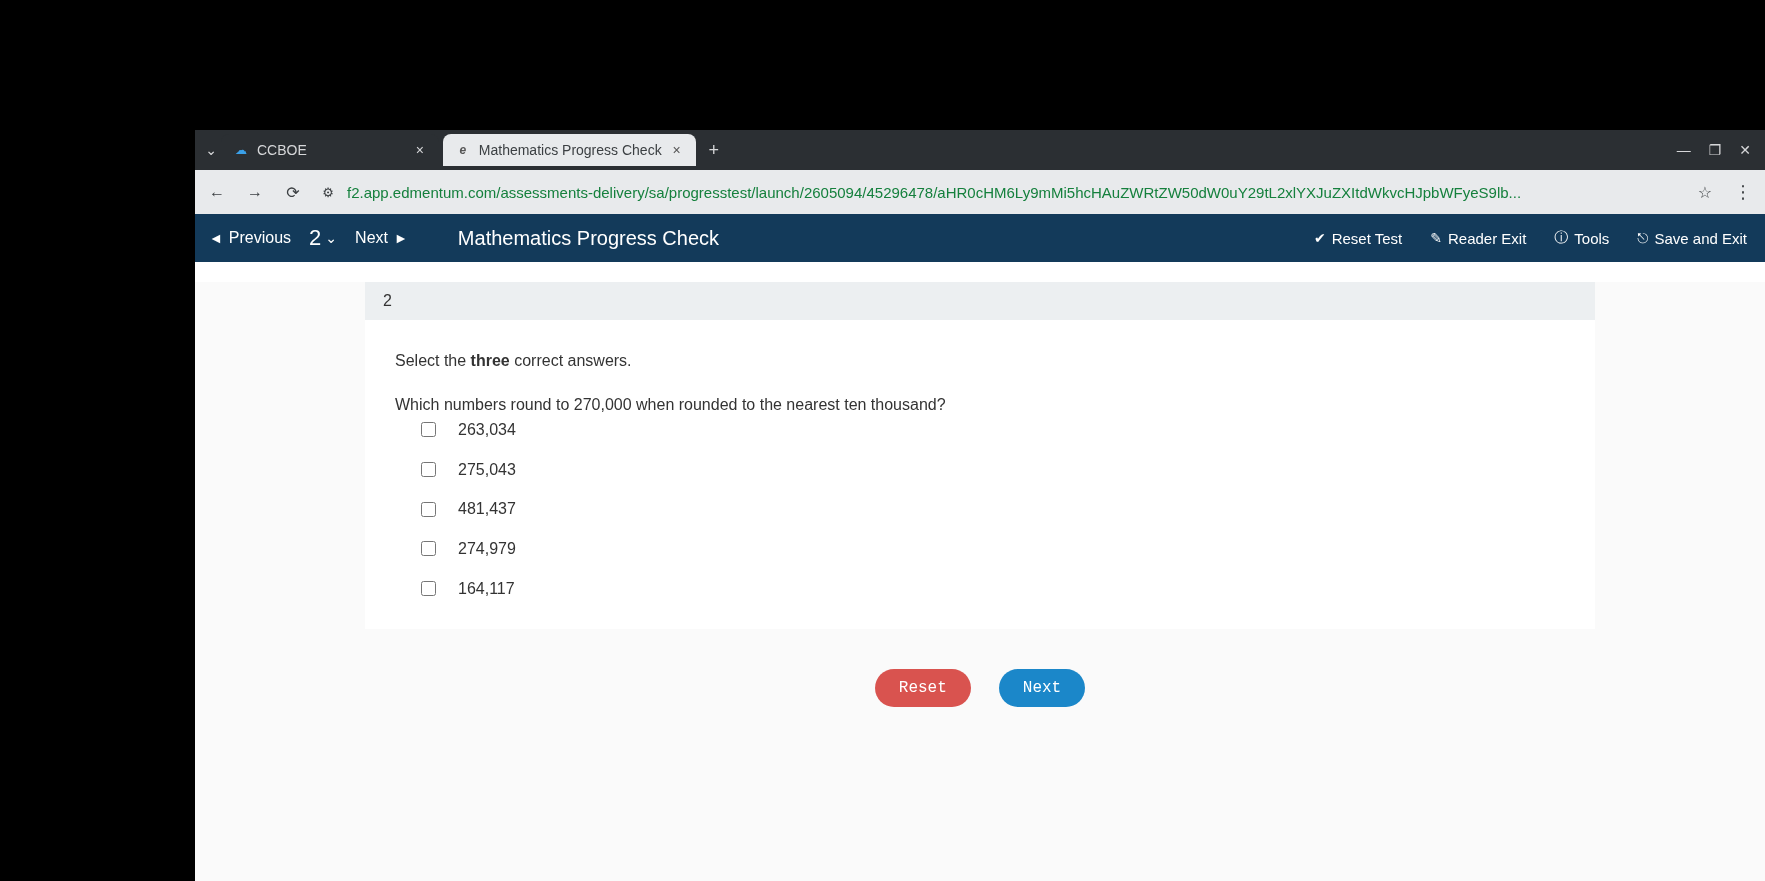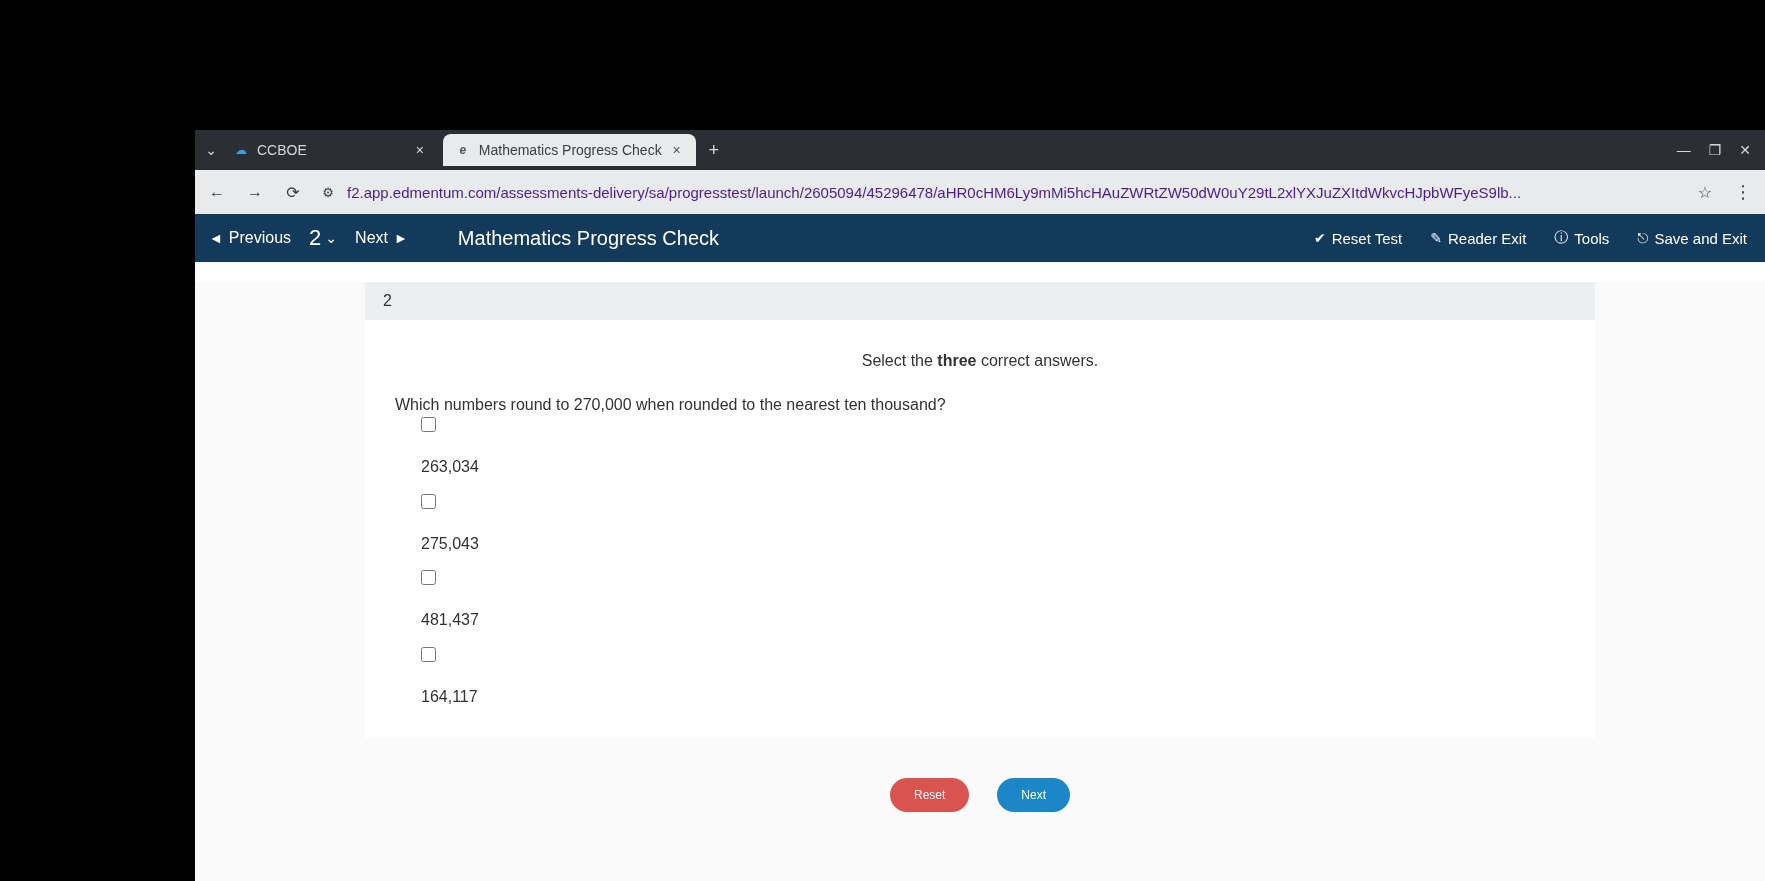--- a/index.html
+++ b/index.html
@@ -16,49 +16,49 @@
   .tab .close { width: 14px; height: 14px; display: flex; align-items: center; justify-content: center; font-size: 14px; cursor: pointer; }
   .newtab { width: 28px; height: 28px; display: flex; align-items: center; justify-content: center; font-size: 18px; cursor: pointer; color: #d6d7d9; }
   .win-controls { margin-left: auto; display: flex; gap: 18px; color: #d6d7d9; font-size: 14px; padding-right: 8px; }
   .win-controls span { cursor: pointer; }
 
   
   .addressbar { height: 44px; background: #e8eaec; display: flex; align-items: center; padding: 0 10px; gap: 14px; color: #3c4043; font-size: 15px; }
   .nav-ico { width: 24px; text-align: center; cursor: pointer; font-size: 16px; }
   .url-box { flex: 1; display: flex; align-items: center; gap: 10px; background: #e8eaec; }
   .site-ico { width: 18px; text-align: center; font-size: 13px; }
-  .url-text { color: #4c1d95; white-space: nowrap; overflow: hidden; text-overflow: ellipsis; flex: 1; }
+  .url-text { color: #15803d; white-space: nowrap; overflow: hidden; text-overflow: ellipsis; flex: 1; }
   .star-ico { width: 24px; text-align: center; cursor: pointer; font-size: 16px; }
   .kebab-ico { width: 24px; text-align: center; cursor: pointer; font-size: 18px; }
 
   
   .apptoolbar { height: 48px; background: #133a5a; display: flex; align-items: center; color: #fff; font-size: 16px; }
   .tb-left { display: flex; align-items: center; padding-left: 14px; gap: 10px; }
   .tb-prev, .tb-next { display: flex; align-items: center; gap: 6px; cursor: pointer; }
   .tb-qnum { font-size: 22px; font-weight: 400; display: flex; align-items: center; gap: 4px; margin: 0 8px; cursor: pointer; }
   .tb-title { margin-left: 40px; font-size: 20px; font-weight: 400; }
   .tb-right { margin-left: auto; display: flex; align-items: center; gap: 28px; padding-right: 18px; }
   .tb-btn { display: flex; align-items: center; gap: 6px; cursor: pointer; font-size: 15px; }
   .tb-ico { font-size: 14px; }
 
   
   .content-wrap { background: #fafafa; height: calc(100% - 132px); padding: 0; }
   .question-card { margin: 20px 170px 0 170px; background: #fff; }
   .q-header { background: #eceff1; padding: 10px 18px; font-size: 16px; color: #333; }
   .q-body { padding: 28px 30px 14px 30px; color: #333; font-size: 16px; line-height: 1.6; }
-  .q-instruct { margin-bottom: 18px; text-align: center; }
+  .q-instruct { margin-bottom: 18px; }
   .q-instruct b { font-weight: 700; }
   .q-prompt { }
   .options { padding-left: 26px; }
-  .option-row { display: flex; gap: 22px; margin-bottom: 14px; font-size: 16px; color: #333; flex-direction: column; }
+  .option-row { display: flex; align-items: center; gap: 22px; margin-bottom: 14px; font-size: 16px; color: #333; }
   .option-row input[type=checkbox] { width: 15px; height: 15px; cursor: pointer; }
 
   
   .btn-row { display: flex; justify-content: center; gap: 28px; margin-top: 40px; padding-bottom: 10px; }
-  .pill-btn { padding: 10px 24px; border-radius: 22px; color: #fff; font-size: 12px; border: none; cursor: pointer; }
+  .pill-btn { padding: 10px 24px; border-radius: 22px; color: #fff; font-size: 16px; border: none; cursor: pointer; font-family: Liberation Mono, monospace; }
   .btn-reset { background: #d9534f; }
   .btn-next { background: #1b87c9; }
 
   .cloud-ico { color: #3aa0e8; }
   .e-ico { font-weight: bold; font-style: italic; color: #555; }
 </style>
 </head>
 <body>
 
 <div class="screen">
@@ -152,20 +152,24 @@
           <div class="option-row">
             <input type="checkbox" style="">
             <span>275,043</span>
           </div>
           <div class="option-row">
             <input type="checkbox" style="">
             <span>481,437</span>
           </div>
           <div class="option-row">
             <input type="checkbox" style="">
+            <span>274,979</span>
+          </div>
+          <div class="option-row">
+            <input type="checkbox" style="">
             <span>164,117</span>
           </div>
         </div>
       </div>
     </div>
 
     <div class="btn-row">
       <button class="pill-btn btn-reset">Reset</button>
       <button class="pill-btn btn-next">Next</button>
     </div>

